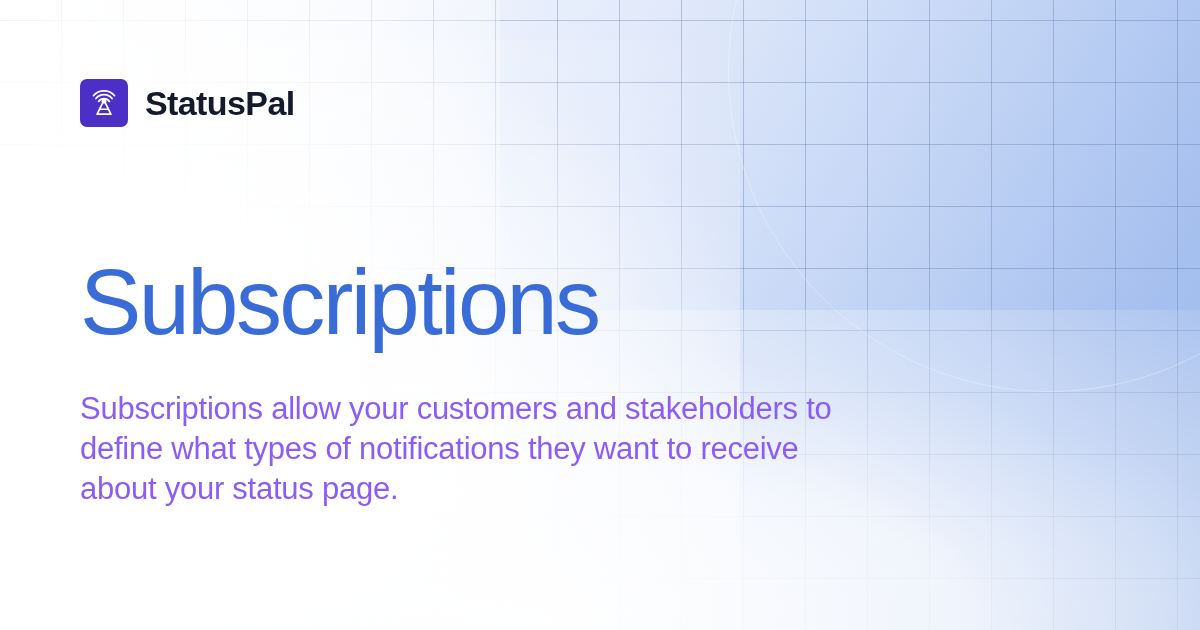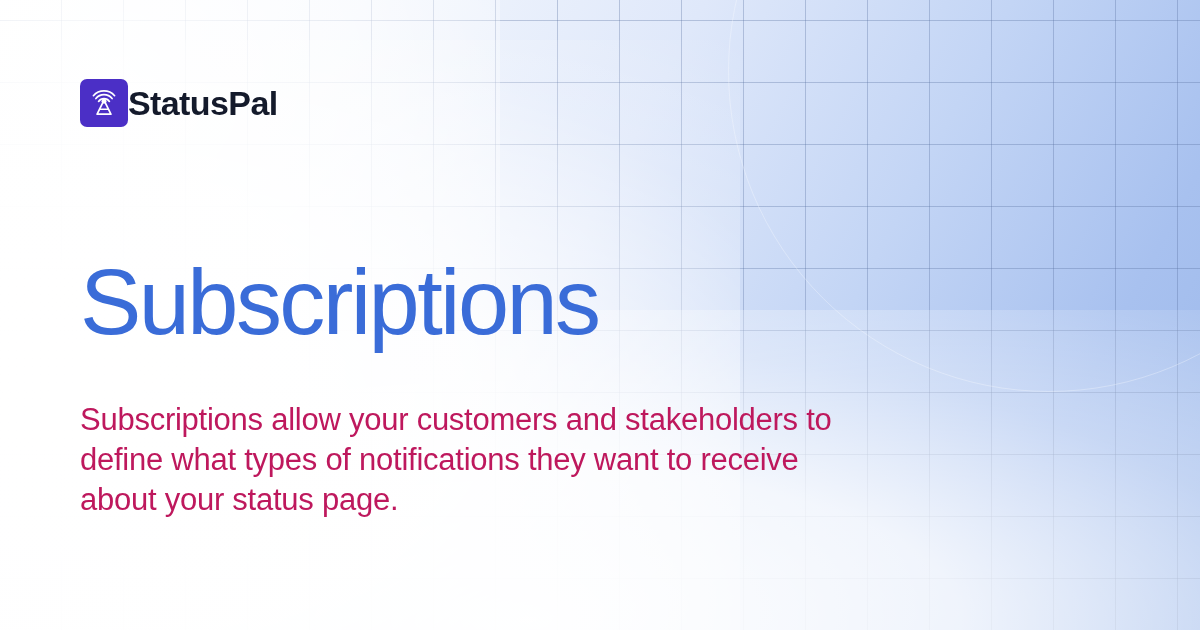--- a/index.html
+++ b/index.html
@@ -103,20 +103,21 @@
     position: absolute;
     inset: 0;
   }
 
   .brand {
     position: absolute;
     left: 80px;
     top: 79px;
     display: flex;
     align-items: center;
+    gap: 17px;
   }
   .brand-mark {
     width: 48px;
     height: 48px;
     border-radius: 7px;
     background: #4b2fc6;
     display: flex;
     align-items: center;
     justify-content: center;
     flex: 0 0 auto;
@@ -140,28 +141,28 @@
     line-height: 1.0;
     font-weight: 400;
     letter-spacing: -2.6px;
     color: #3a6cd8;
     white-space: nowrap;
   }
 
   .description {
     position: absolute;
     left: 80px;
-    top: 400px;
+    top: 389px;
     width: 790px;
     margin: 0;
     font-size: 31px;
     line-height: 40px;
     font-weight: 400;
     letter-spacing: -0.25px;
-    color: #be185d;
+    color: #8b5cf6;
   }
 </style>
 </head>
 <body>
 
 <div id="og-card">
 
   <div class="bg-base"></div>
   <div class="bg-grid"></div>
   <div class="bg-arc"></div>

